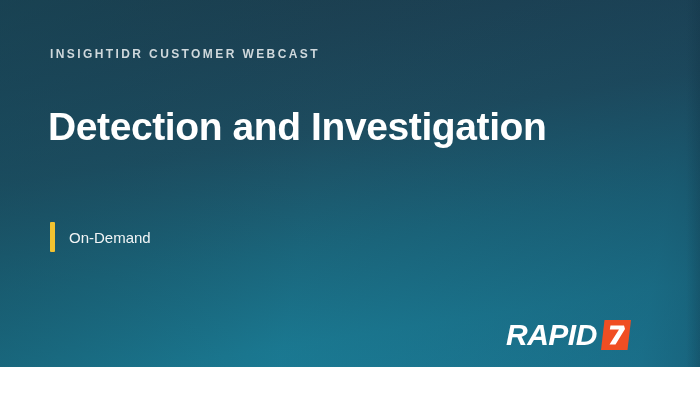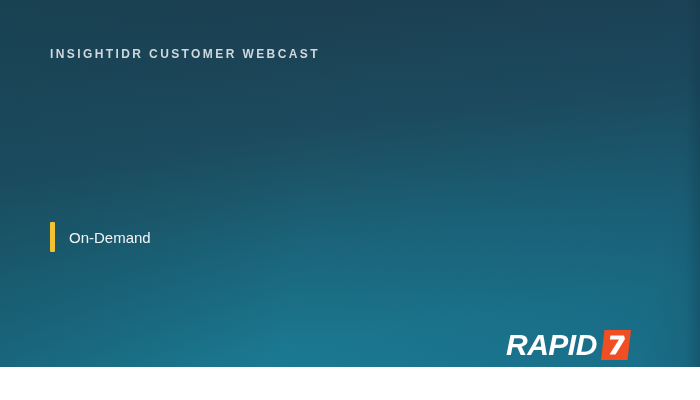--- a/index.html
+++ b/index.html
@@ -98,23 +98,23 @@
     margin-left: 14px;
     font-size: 15px;
     color: #f2f5f6;
     white-space: nowrap;
   }
 
   
   .logo {
     position: absolute;
     left: 506px;
-    top: 330px;
+    top: 314px;
     display: flex;
-    align-items: flex-start;
+    align-items: flex-end;
     height: 36px;
   }
   .logo-word {
     font-size: 30px;
     font-weight: bold;
     font-style: italic;
     letter-spacing: -0.5px;
     color: #ffffff;
     line-height: 1;
   }
@@ -134,20 +134,21 @@
 
   <div class="bg-base"></div>
   <div class="bg-tint"></div>
   <div class="bg-edge"></div>
 
   <div class="content">
 
     <div class="eyebrow">INSIGHTIDR CUSTOMER WEBCAST</div>
 
     <div class="title">
+      <span class="title-line">Detection and Investigation</span>
     </div>
 
     <div class="meta">
       <div class="meta-bar"></div>
       <div class="meta-label">On-Demand</div>
     </div>
 
     <div class="logo">
       <div class="logo-word">RAPID</div>
       <div class="logo-mark">

